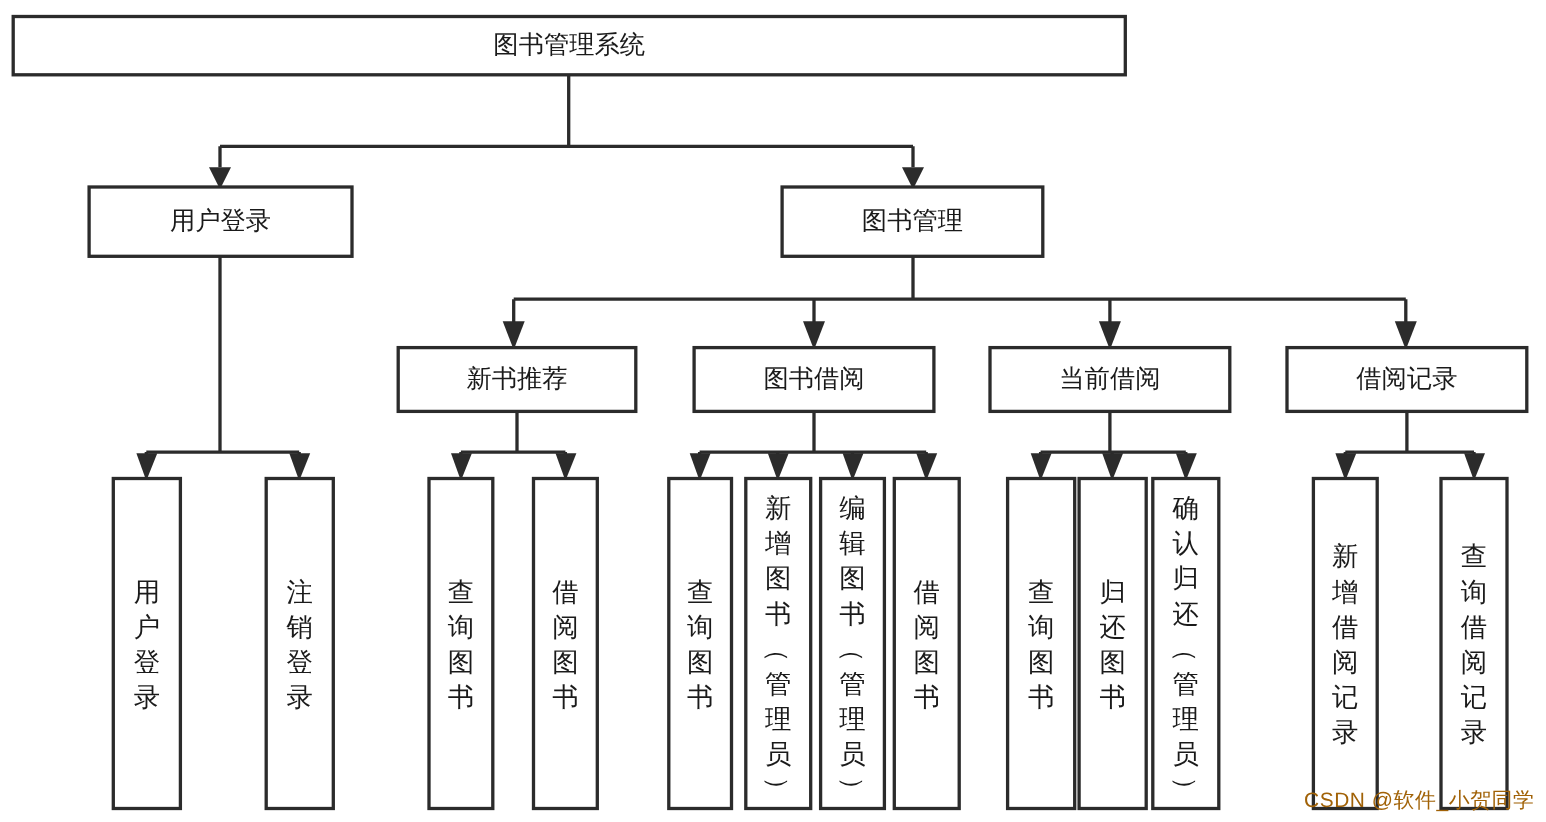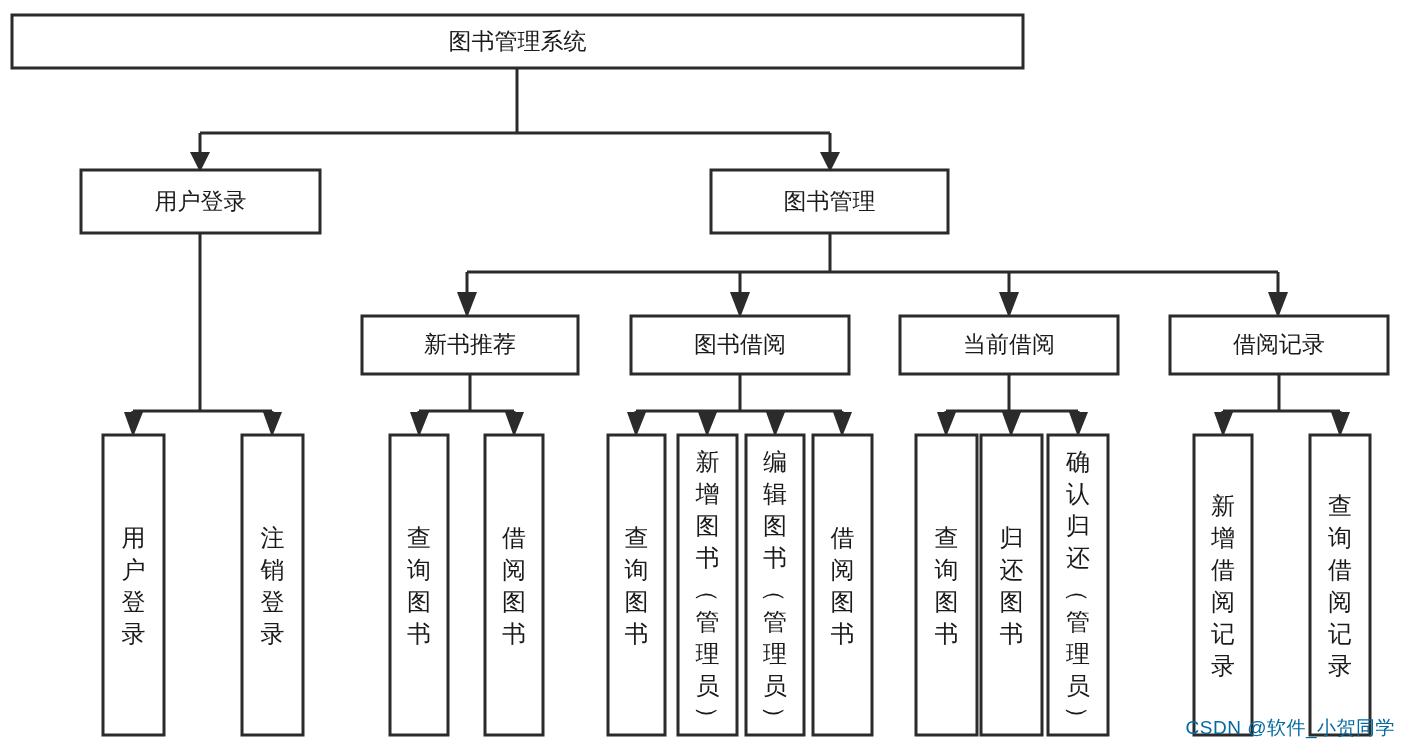--- a/index.html
+++ b/index.html
@@ -48,21 +48,21 @@
     font-size: 24px;
     fill: #1a1a1a;
     text-anchor: middle;
   }
   .watermark {
     position: absolute;
     right: 10px;
     bottom: 6px;
     font-family: "Liberation Sans", "DejaVu Sans", sans-serif;
     font-size: 19px;
-    color: #0369a1;
+    color: #a16207;
     letter-spacing: 0.5px;
     white-space: nowrap;
     pointer-events: none;
   }
 </style>
 </head>
 <body>
 
 <svg id="diagram" viewBox="0 0 1405 747" xmlns="http://www.w3.org/2000/svg">
 

